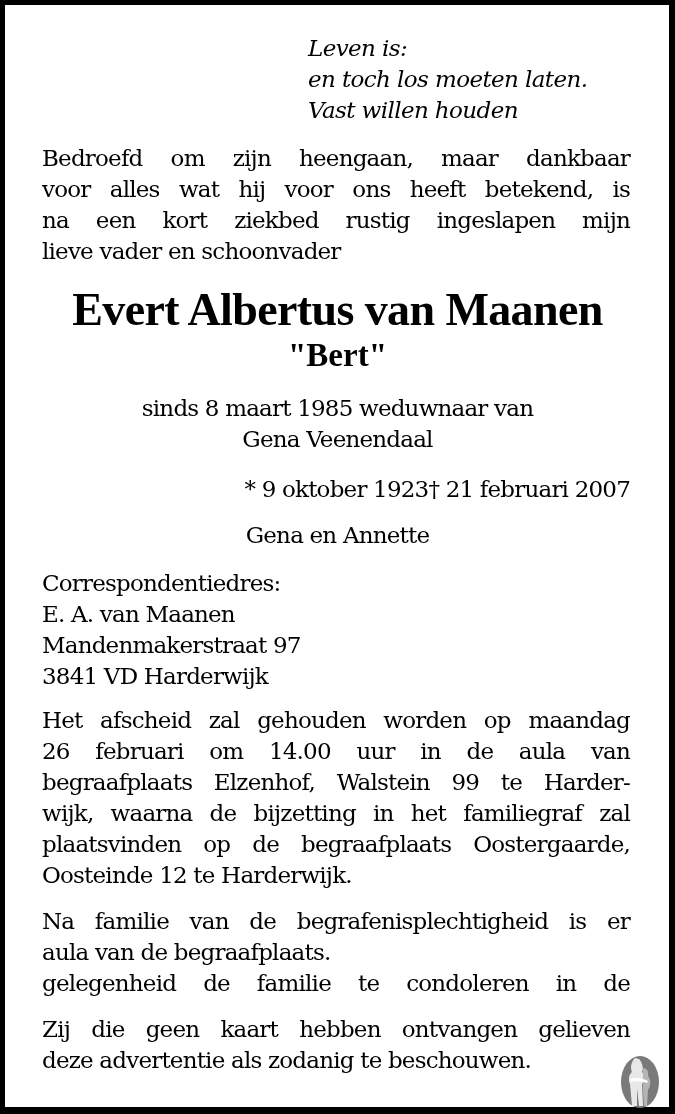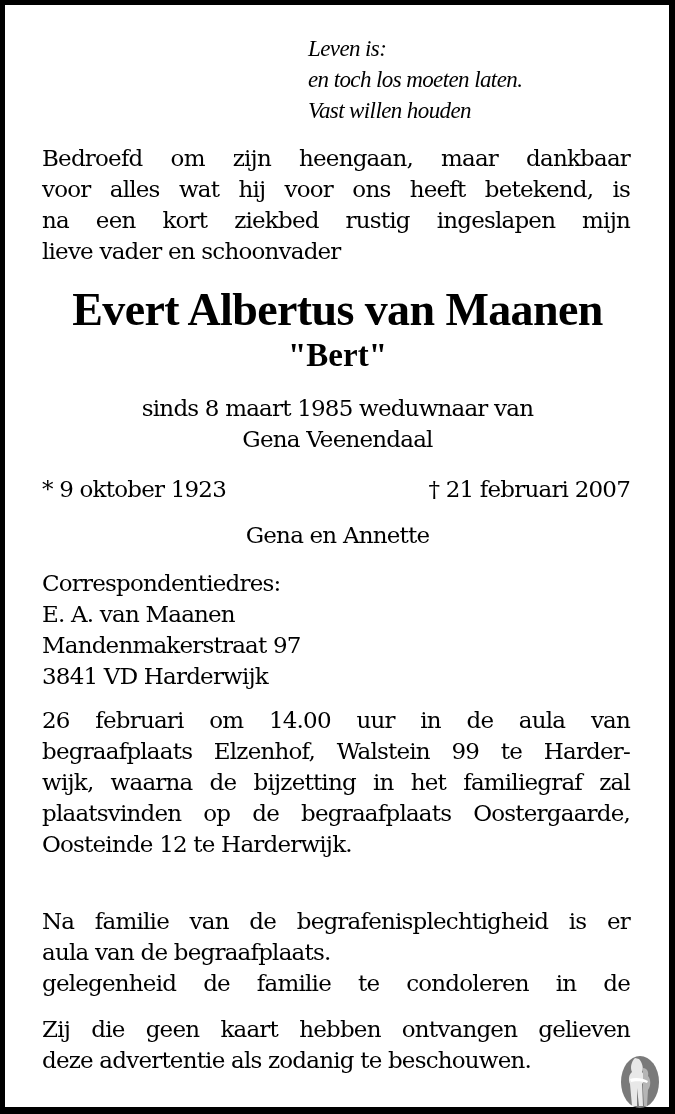--- a/index.html
+++ b/index.html
@@ -7,21 +7,21 @@
   .frame {
     position: absolute; left: 0; top: 0; width: 675px; height: 1114px;
     box-sizing: border-box; border-top: 5px solid #000; border-left: 5px solid #000;
     border-right: 6px solid #000; border-bottom: 7px solid #000; background: #fff;
   }
   .poem {
     position: absolute; left: 308px; top: 33px; width: 330px;
     font-family: "DejaVu Serif", serif; font-style: italic; font-size: 23px;
     line-height: 31px; letter-spacing: -0.6px;
   }
-  .poem div { white-space: nowrap; font-family: Liberation Serif, serif; }
+  .poem div { white-space: nowrap; }
   .block {
     position: absolute; left: 42px; width: 588px;
     font-family: "DejaVu Serif", serif; font-size: 23px; line-height: 31px;
     letter-spacing: -0.8px; text-align: justify;
   }
   .block .line { display: block; white-space: nowrap; text-align-last: justify; text-align: justify; }
   .block .line.last { text-align-last: left; }
   .name {
     position: absolute; left: 0; width: 675px; top: 285px; text-align: center;
     font-family: "Liberation Serif", "DejaVu Serif", serif; font-weight: bold;
@@ -31,21 +31,21 @@
     position: absolute; left: 0; width: 675px; top: 337px; text-align: center;
     font-family: "Liberation Serif", "DejaVu Serif", serif; font-weight: bold;
     font-size: 33px; line-height: 36px;
   }
   .center {
     position: absolute; left: 0; width: 675px; text-align: center;
     font-family: "DejaVu Serif", serif; font-size: 23px; line-height: 31px; letter-spacing: -0.8px;
   }
   .dates {
     position: absolute; left: 42px; width: 588px; top: 474px;
-    display: flex; justify-content: space-between;
+    display: flex; justify-content: flex-end;
     font-family: "DejaVu Serif", serif; font-size: 23px; line-height: 31px; letter-spacing: -0.8px;
   }
   .logo { position: absolute; left: 617px; top: 1054px; width: 46px; height: 56px; }
 </style>
 </head>
 <body>
 
 <div class="frame"></div>
 
 <div class="poem">
@@ -75,20 +75,21 @@
 <div class="center" style="top:520px;">Gena en Annette</div>
 
 <div class="block" style="top:568px;">
   <span class="line last">Correspondentiedres:</span>
   <span class="line last">E. A. van Maanen</span>
   <span class="line last">Mandenmakerstraat 97</span>
   <span class="line last">3841 VD Harderwijk</span>
 </div>
 
 <div class="block" style="top:705px;">
+  <span class="line">Het afscheid zal gehouden worden op maandag</span>
   <span class="line">26 februari om 14.00 uur in de aula van</span>
   <span class="line">begraafplaats Elzenhof, Walstein 99 te Harder-</span>
   <span class="line">wijk, waarna de bijzetting in het familiegraf zal</span>
   <span class="line">plaatsvinden op de begraafplaats Oostergaarde,</span>
   <span class="line last">Oosteinde 12 te Harderwijk.</span>
 </div>
 
 <div class="block" style="top:906px;">
   <span class="line">Na familie van de begrafenisplechtigheid is er</span>
   <span class="line last">aula van de begraafplaats.</span>

